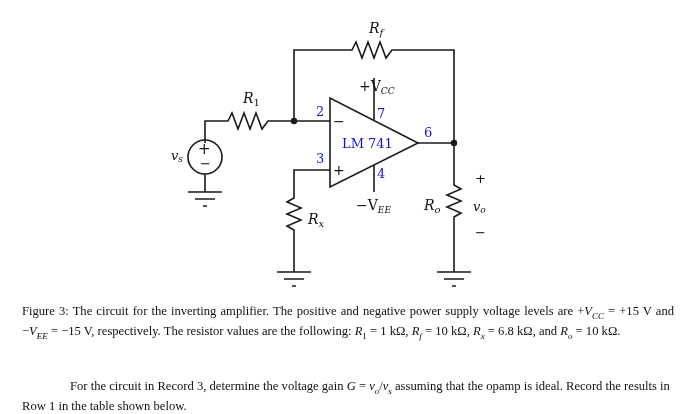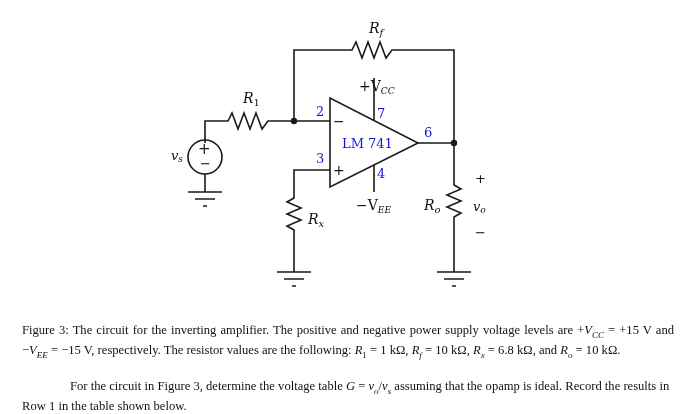--- a/index.html
+++ b/index.html
@@ -4,21 +4,21 @@
 <style>
   html, body { margin:0; padding:0; background:#ffffff; }
   body { width:694px; height:414px; position:relative; overflow:hidden; font-family:"DejaVu Serif", serif; color:#111; }
   #circuit { position:absolute; left:0; top:0; width:694px; height:300px; }
   .wire { stroke:#1a1a1a; stroke-width:1.6; fill:none; }
   .dot { fill:#1a1a1a; }
   .lbl { font-family:"DejaVu Serif", serif; fill:#111; font-style:italic; }
   .pin { font-family:"DejaVu Serif", serif; fill:#1414d8; font-size:13px; }
   .chip { font-family:"DejaVu Serif", serif; fill:#1414d8; font-size:13px; }
   .sym { font-family:"DejaVu Sans", sans-serif; fill:#111; }
-  .caption { position:absolute; left:22px; top:323px; width:652px; font-size:12.6px; line-height:15px; font-family:"Liberation Serif", serif; text-align:justify; }
+  .caption { position:absolute; left:22px; top:304px; width:652px; font-size:12.6px; line-height:15px; font-family:"Liberation Serif", serif; text-align:justify; }
   .question { position:absolute; left:22px; top:379px; width:652px; font-size:12.6px; line-height:15px; font-family:"Liberation Serif", serif; }
   .question .indent { display:inline-block; width:48px; }
   i { font-style:italic; }
 </style>
 </head>
 <body>
 
 <svg id="circuit" viewBox="0 0 694 300" xmlns="http://www.w3.org/2000/svg">
 
   <g>
@@ -73,14 +73,14 @@
   <text class="sym" x="475" y="183" font-size="13">+</text>
   <text class="lbl" x="473" y="211" font-size="13"><tspan>v</tspan><tspan font-size="9" dy="2">o</tspan></text>
   <text class="sym" x="475" y="237" font-size="13">−</text>
 </svg>
 
 <div class="caption">
   <span>Figure 3:</span><span> The circuit for the inverting amplifier. The positive and negative power supply voltage levels are +</span><i>V</i><sub style="font-size:9px;font-style:italic">CC</sub><span> = +15 V and −</span><i>V</i><sub style="font-size:9px;font-style:italic">EE</sub><span> = −15 V, respectively. The resistor values are the following: </span><i>R</i><sub style="font-size:9px">1</sub><span> = 1 kΩ, </span><i>R</i><sub style="font-size:9px;font-style:italic">f</sub><span> = 10 kΩ, </span><i>R</i><sub style="font-size:9px;font-style:italic">x</sub><span> = 6.8 kΩ, and </span><i>R</i><sub style="font-size:9px;font-style:italic">o</sub><span> = 10 kΩ.</span>
 </div>
 
 <div class="question">
-  <span class="indent"></span><span>For the circuit in Figure 3, determine the voltage table </span><i>G</i><span> = </span><i>v</i><sub style="font-size:9px;font-style:italic">o</sub><span>/</span><i>v</i><sub style="font-size:9px;font-style:italic">s</sub><span> assuming that the opamp is ideal. Record the results in Row 1 in the table shown below.</span>
+  <span class="indent"></span><span>For the circuit in Record 3, determine the voltage gain </span><i>G</i><span> = </span><i>v</i><sub style="font-size:9px;font-style:italic">o</sub><span>/</span><i>v</i><sub style="font-size:9px;font-style:italic">s</sub><span> assuming that the opamp is ideal. Record the results in Row 1 in the table shown below.</span>
 </div>
 
 </body></html>

